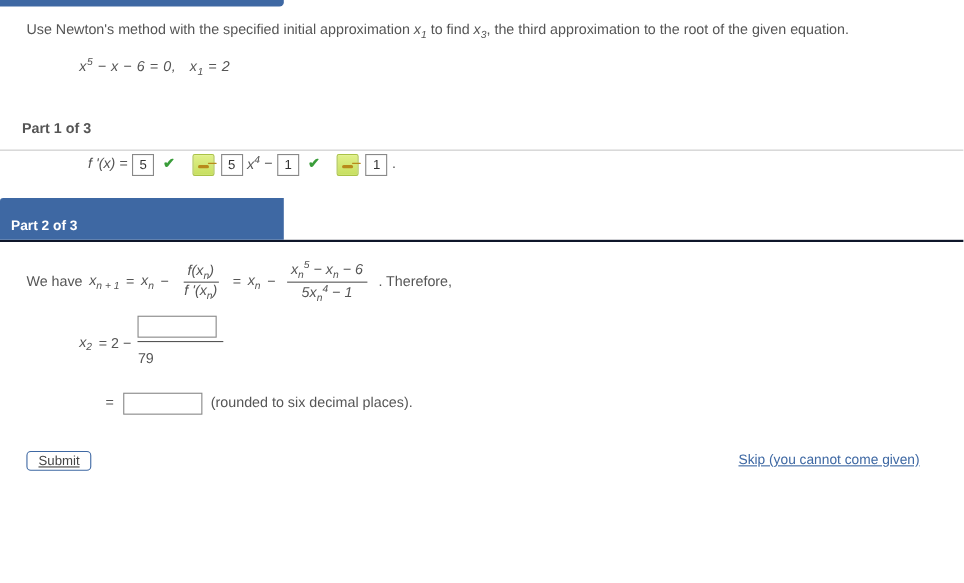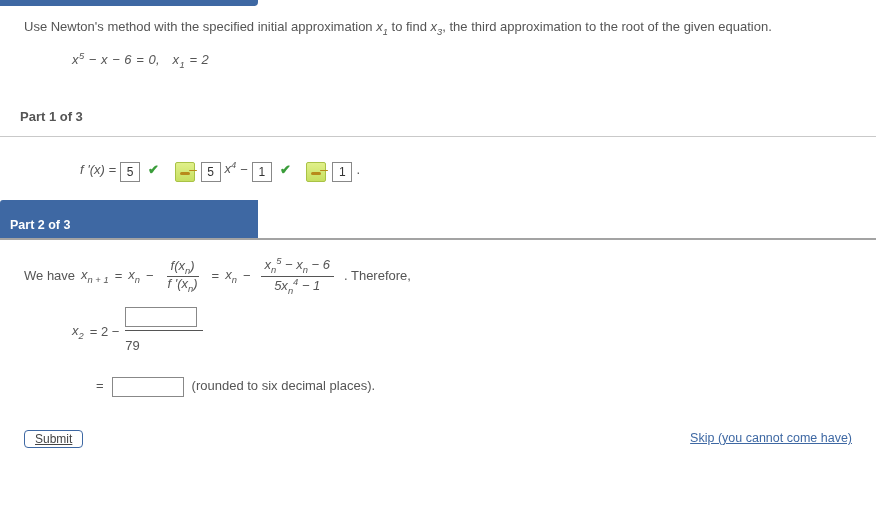--- a/index.html
+++ b/index.html
@@ -30,21 +30,21 @@
   sup { font-size: 0.72em; vertical-align: super; }
   sub { font-size: 0.72em; vertical-align: sub; }
   .part-label {
     font-weight: bold;
     color: #555;
     margin: 18px 0 6px 20px;
     font-size: 13px;
   }
   .part1-body { padding: 0 24px 10px 24px; line-height: 1.9; }
   .hline { border: 0; border-top: 1px solid #c9c9c9; margin: 12px 0 0 0; }
-  .fprime-row { padding-left: 56px; display: flex; align-items: flex-end; gap: 4px; margin-top: 20px; }
+  .fprime-row { padding-left: 56px; display: flex; align-items: center; gap: 4px; }
   .mini-input {
     width: 20px; height: 20px;
     border: 1px solid #888; background: #fff;
     text-align: center; font-size: 12px; color: #333;
     padding: 0;
   }
   .check { color: #3a9d3a; font-weight: bold; font-size: 13px; margin: 0 4px; }
   .key-icon {
     display: inline-block; width: 20px; height: 20px;
     background: linear-gradient(#e0f08a,#c7df60);
@@ -59,22 +59,22 @@
   }
   .part2-tab-row { display: flex; margin-top: 8px; }
   .part2-tab {
     background: #3e68a3; color: #fff;
     padding: 18px 14px 6px 10px;
     font-weight: bold; font-size: 12.5px;
     border-top-left-radius: 3px;
     width: 258px;
   }
   .part2-body {
-    border-top: 2px solid #a3a3a3;
-    padding: 16px 24px 20px 24px;
+    border-top: 2px solid #0f172a;
+    padding: 16px 40px 20px 24px;
     line-height: 1.9;
   }
   .formula-line { display: flex; align-items: center; gap: 6px; flex-wrap: nowrap; }
   .frac {
     display: inline-flex; flex-direction: column; align-items: center;
     vertical-align: middle; line-height: 1.15;
     margin: 0 4px;
   }
   .frac .num { border-bottom: 1px solid #555; padding: 0 4px; }
   .frac .den { padding: 0 4px; }
@@ -180,15 +180,15 @@
   </div>
 
   <div class="rounded-row">
     <span>= </span>
     <input class="num-input" style="">
     <span> (rounded to six decimal places).</span>
   </div>
 
   <div class="btn-row">
     <button class="submit-btn">Submit</button>
-    <span class="skip-link">Skip (you cannot come have)</span>
+    <span class="skip-link">Skip (you cannot come given)</span>
   </div>
 </div>
 
 </body></html>

